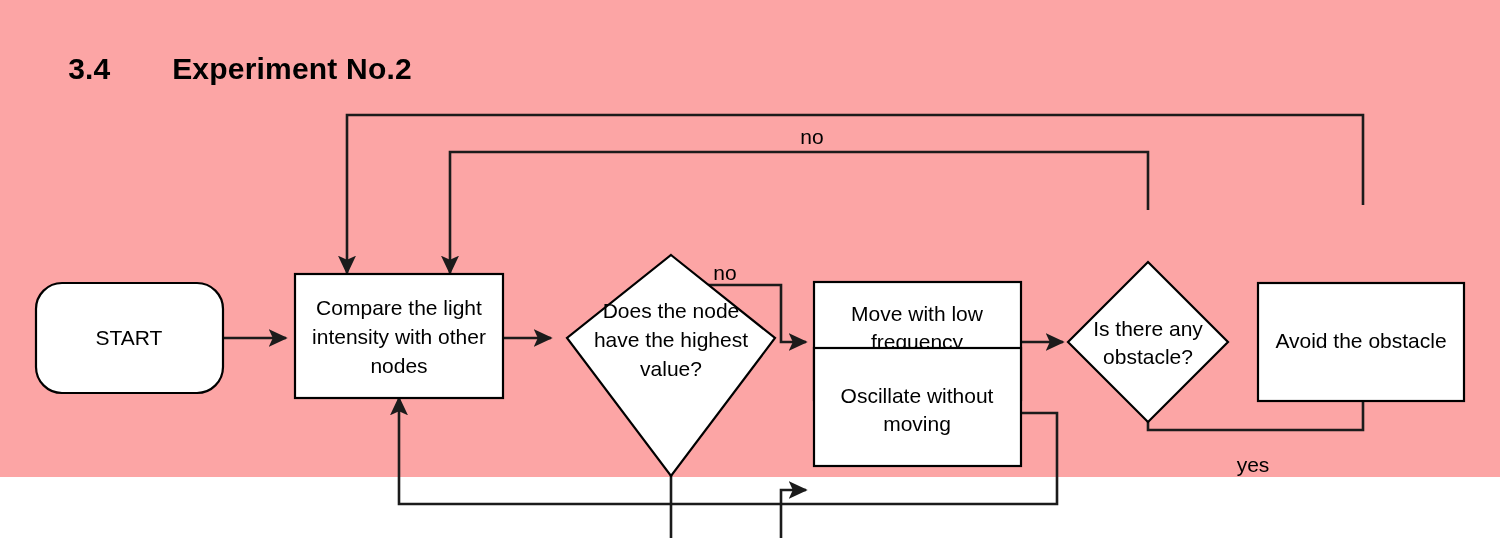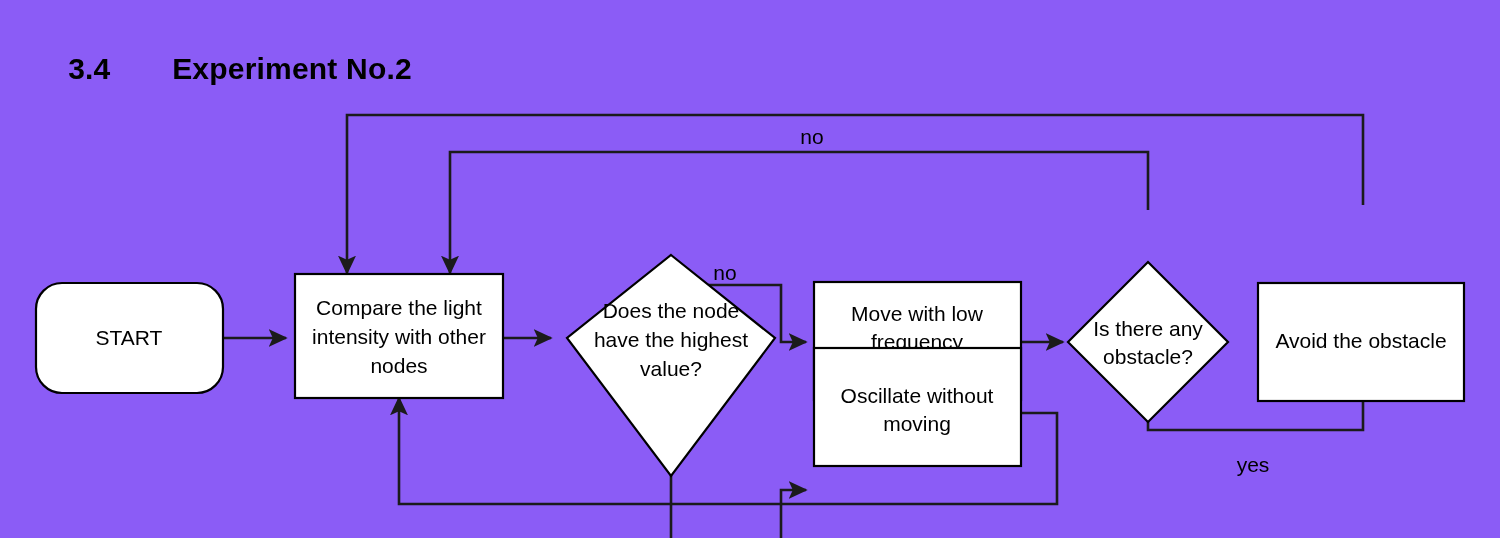--- a/index.html
+++ b/index.html
@@ -11,22 +11,22 @@
     width: 1500px;
     height: 538px;
     font-family: "Liberation Sans", sans-serif;
     color: #000000;
     overflow: hidden;
     position: relative;
   }
   .page {
     position: relative;
     width: 1500px;
-    height: 538px;
-    background: #8b5cf6;
+    height: 477px;
+    background: #fca5a5;
   }
   .heading {
     position: absolute;
     left: 34px;
     top: 18px;
     font-size: 30px;
     font-weight: bold;
     letter-spacing: 0.2px;
     white-space: pre;
     color: #000000;

